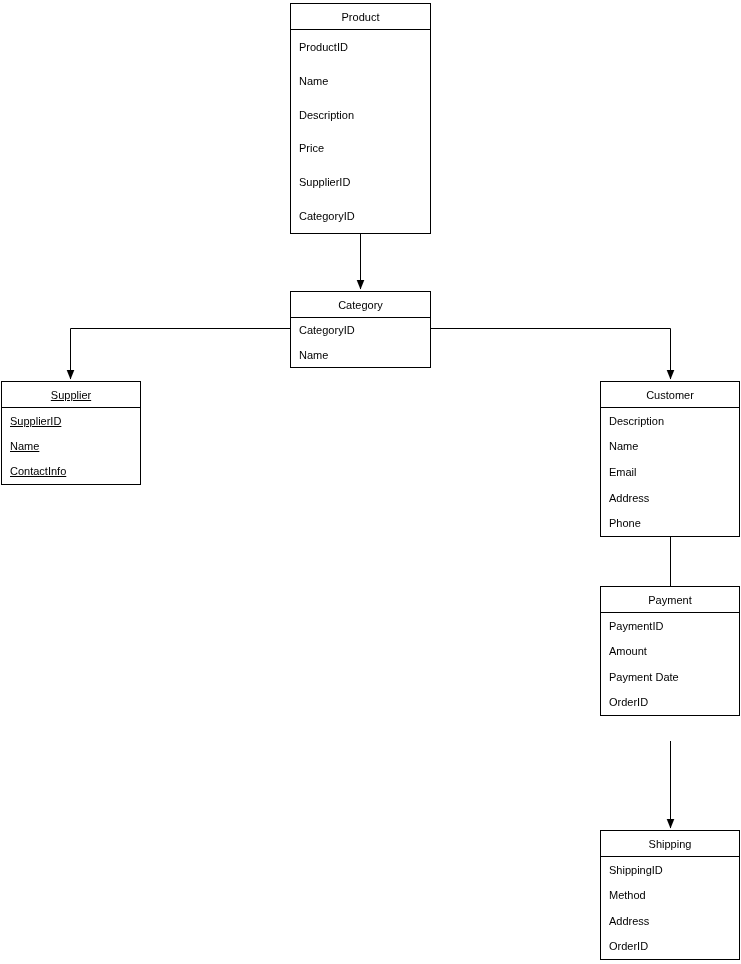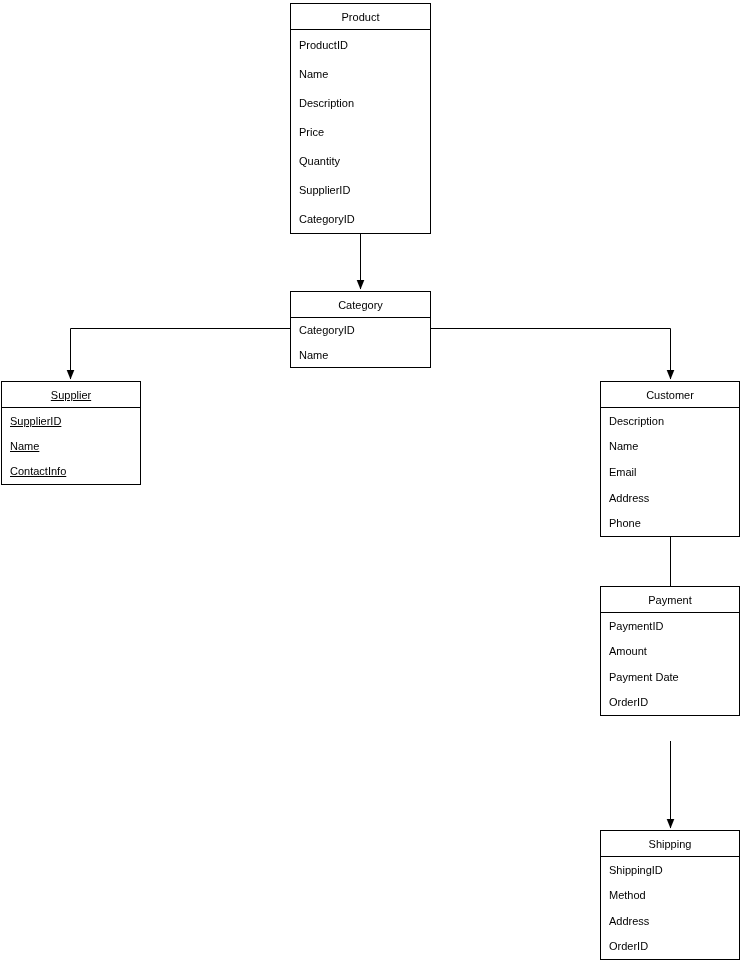--- a/index.html
+++ b/index.html
@@ -86,21 +86,20 @@
     <polyline class="wire" marker-end="url(#arrowhead)" points="670.5,741 670.5,828"></polyline>
   </svg>
 
   <div class="entity" id="entity-product">
     <div class="entity-title">Product</div>
     <div class="entity-fields">
       <div class="field">ProductID</div>
       <div class="field">Name</div>
       <div class="field">Description</div>
       <div class="field">Price</div>
-      <div class="field">Quantity</div>
       <div class="field">SupplierID</div>
       <div class="field">CategoryID</div>
     </div>
   </div>
 
   <div class="entity" id="entity-category">
     <div class="entity-title">Category</div>
     <div class="entity-fields">
       <div class="field">CategoryID</div>
       <div class="field">Name</div>

